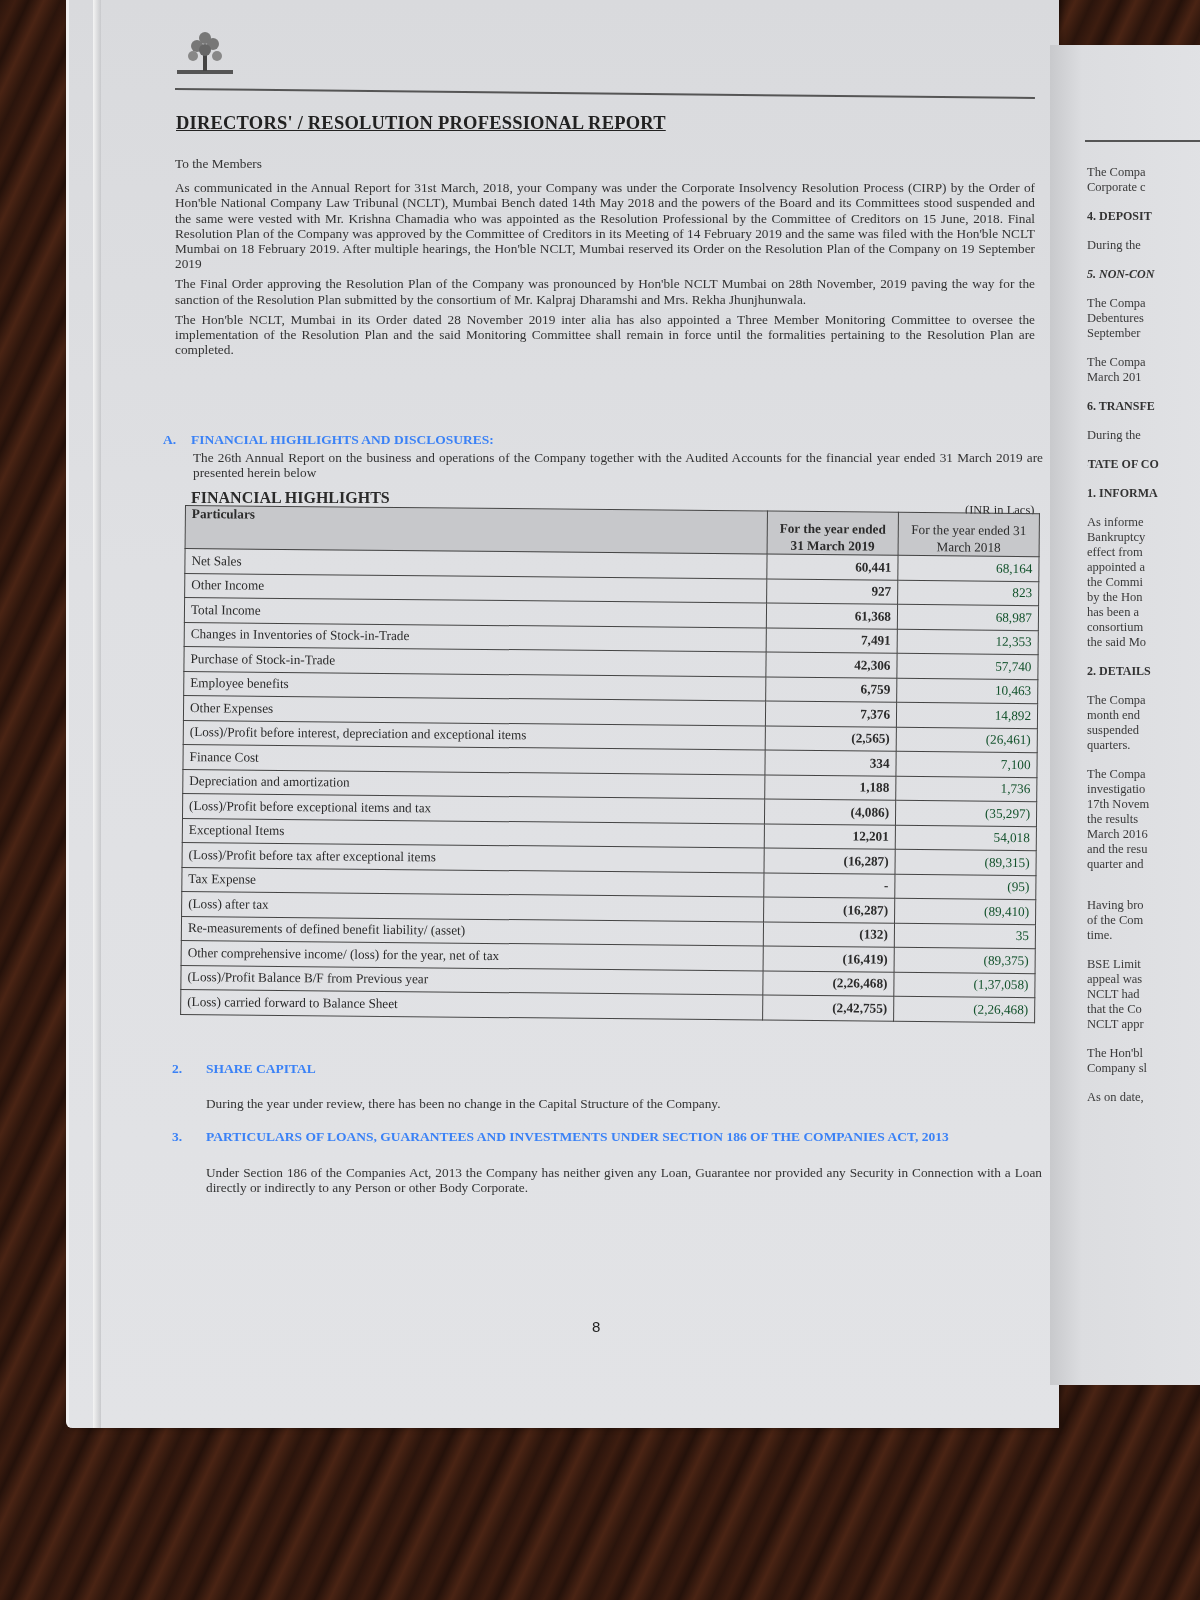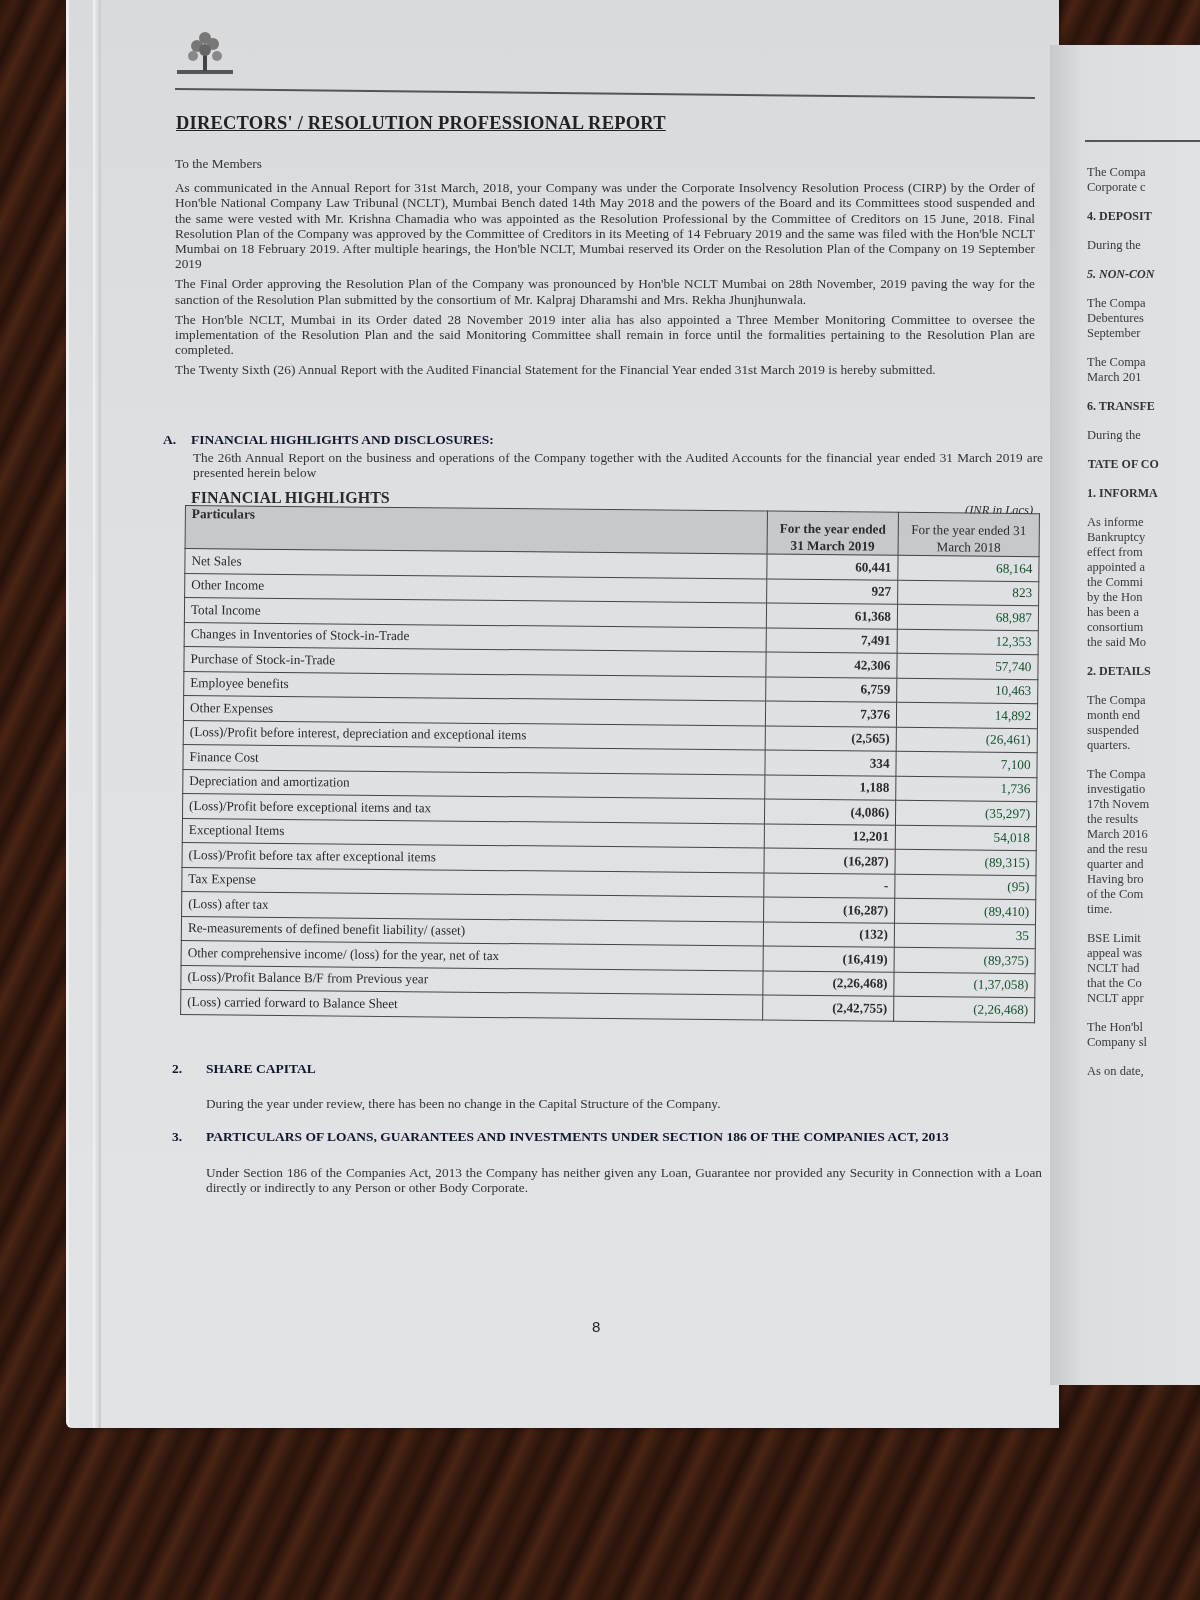--- a/index.html
+++ b/index.html
@@ -31,23 +31,23 @@
   }
   .header-rule-right {
     position:absolute; left:1085px; top:140px; width:115px; height:2px; background:#555;
   }
   .title {
     position:absolute; left:176px; top:113px; font-size:18.5px; font-weight:bold;
     text-decoration:underline; letter-spacing:0.2px; color:#222;
   }
   .body-text { position:absolute; font-size:13.3px; line-height:15.2px; color:#333; }
   .p { margin:4px 0 5px 0; text-align:justify; }
-  .sec-head { font-weight:bold; font-size:13.5px; color:#0f172a; }
+  .sec-head { font-weight:bold; font-size:13.5px; color:#3b82f6; }
   .fin-label { position:absolute; left:191px; top:489px; font-weight:bold; font-size:16px; }
-  .inr { position:absolute; left:965px; top:503px; font-size:12.5px;font-style:italic; }
+  .inr { position:absolute; left:965px; top:503px; font-size:12.5px; }
   table.fin {
     position:absolute; left:185px; top:505px; width:855px;
     border-collapse:collapse; font-size:13.2px; transform:rotate(0.55deg); transform-origin:left top;
   }
   table.fin td, table.fin th { border:1px solid #444; padding:0 6px; height:23.5px; }
   table.fin th { font-weight:bold; text-align:left; vertical-align:top; background:#c7c8cb; }
   table.fin th.col { text-align:center; font-weight:normal; line-height:17px; padding-top:2px; }
   table.fin th.col.b { font-weight:bold; }
   table.fin td.num { text-align:right; width:118px; }
   table.fin td.num.b { font-weight:bold; width:118px; }
@@ -76,21 +76,20 @@
 <div class="header-rule"></div>
 <div class="header-rule-right"></div>
 
 <div class="title">DIRECTORS' / RESOLUTION PROFESSIONAL REPORT</div>
 
 <div class="body-text" style="left:175px; top:152px; width:860px;">
   <p class="p" style="margin-bottom:9px;">To the Members</p>
   <p class="p">As communicated in the Annual Report for 31st March, 2018, your Company was under the Corporate Insolvency Resolution Process (CIRP) by the Order of Hon'ble National Company Law Tribunal (NCLT), Mumbai Bench dated 14th May 2018 and the powers of the Board and its Committees stood suspended and the same were vested with Mr. Krishna Chamadia who was appointed as the Resolution Professional by the Committee of Creditors on 15 June, 2018. Final Resolution Plan of the Company was approved by the Committee of Creditors in its Meeting of 14 February 2019 and the same was filed with the Hon'ble NCLT Mumbai on 18 February 2019. After multiple hearings, the Hon'ble NCLT, Mumbai reserved its Order on the Resolution Plan of the Company on 19 September 2019</p>
   <p class="p">The Final Order approving the Resolution Plan of the Company was pronounced by Hon'ble NCLT Mumbai on 28th November, 2019 paving the way for the sanction of the Resolution Plan submitted by the consortium of Mr. Kalpraj Dharamshi and Mrs. Rekha Jhunjhunwala.</p>
   <p class="p">The Hon'ble NCLT, Mumbai in its Order dated 28 November 2019 inter alia has also appointed a Three Member Monitoring Committee to oversee the implementation of the Resolution Plan and the said Monitoring Committee shall remain in force until the formalities pertaining to the Resolution Plan are completed.</p>
-  <p class="p">The Twenty Sixth (26) Annual Report with the Audited Financial Statement for the Financial Year ended 31st March 2019 is hereby submitted.</p>
 </div>
 
 <div class="body-text" style="left:163px; top:432px; width:880px;">
   <div class="sec-head">
     <span style="display:inline-block;width:28px;">A.</span><span>FINANCIAL HIGHLIGHTS AND DISCLOSURES:</span>
   </div>
   <p class="p" style="margin-left:30px; margin-top:3px;">The 26th Annual Report on the business and operations of the Company together with the Audited Accounts for the financial year ended 31 March 2019 are presented herein below</p>
 </div>
 
 <div class="fin-label">FINANCIAL HIGHLIGHTS</div>
@@ -248,21 +247,21 @@
     <div class="rc-text">month end</div>
     <div class="rc-text">suspended</div>
     <div class="rc-text">quarters.</div>
     <div class="rc-text" style="margin-top: 14px;">The Compa</div>
     <div class="rc-text">investigatio</div>
     <div class="rc-text">17th Novem</div>
     <div class="rc-text">the results</div>
     <div class="rc-text">March 2016</div>
     <div class="rc-text">and the resu</div>
     <div class="rc-text">quarter and</div>
-    <div class="rc-text" style="margin-top: 0;">Having bro</div>
+    <div class="rc-text" style="margin-top: 26px;">Having bro</div>
     <div class="rc-text">of the Com</div>
     <div class="rc-text">time.</div>
     <div class="rc-text" style="margin-top: 14px;">BSE Limit</div>
     <div class="rc-text">appeal was</div>
     <div class="rc-text">NCLT had</div>
     <div class="rc-text">that the Co</div>
     <div class="rc-text">NCLT appr</div>
     <div class="rc-text" style="margin-top: 14px;">The Hon'bl</div>
     <div class="rc-text">Company sl</div>
     <div class="rc-text" style="margin-top: 14px;">As on date,</div>

